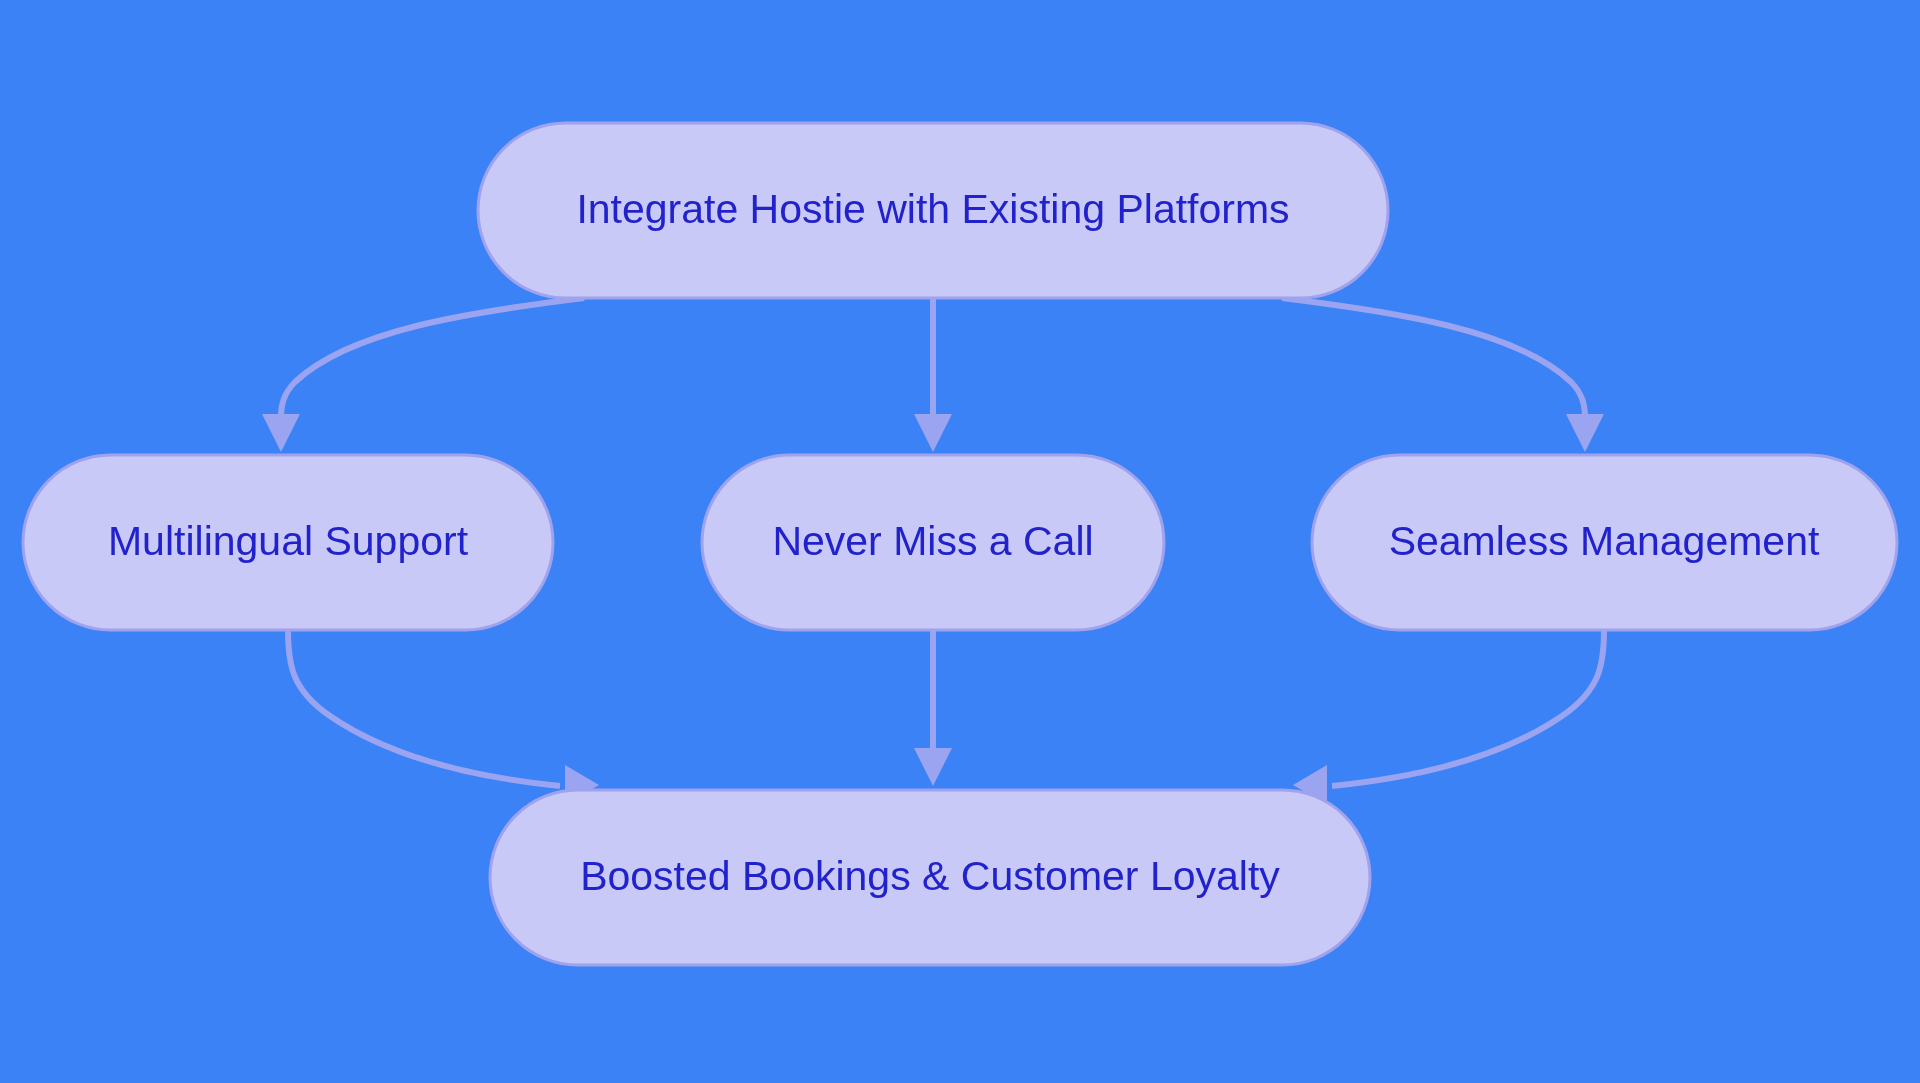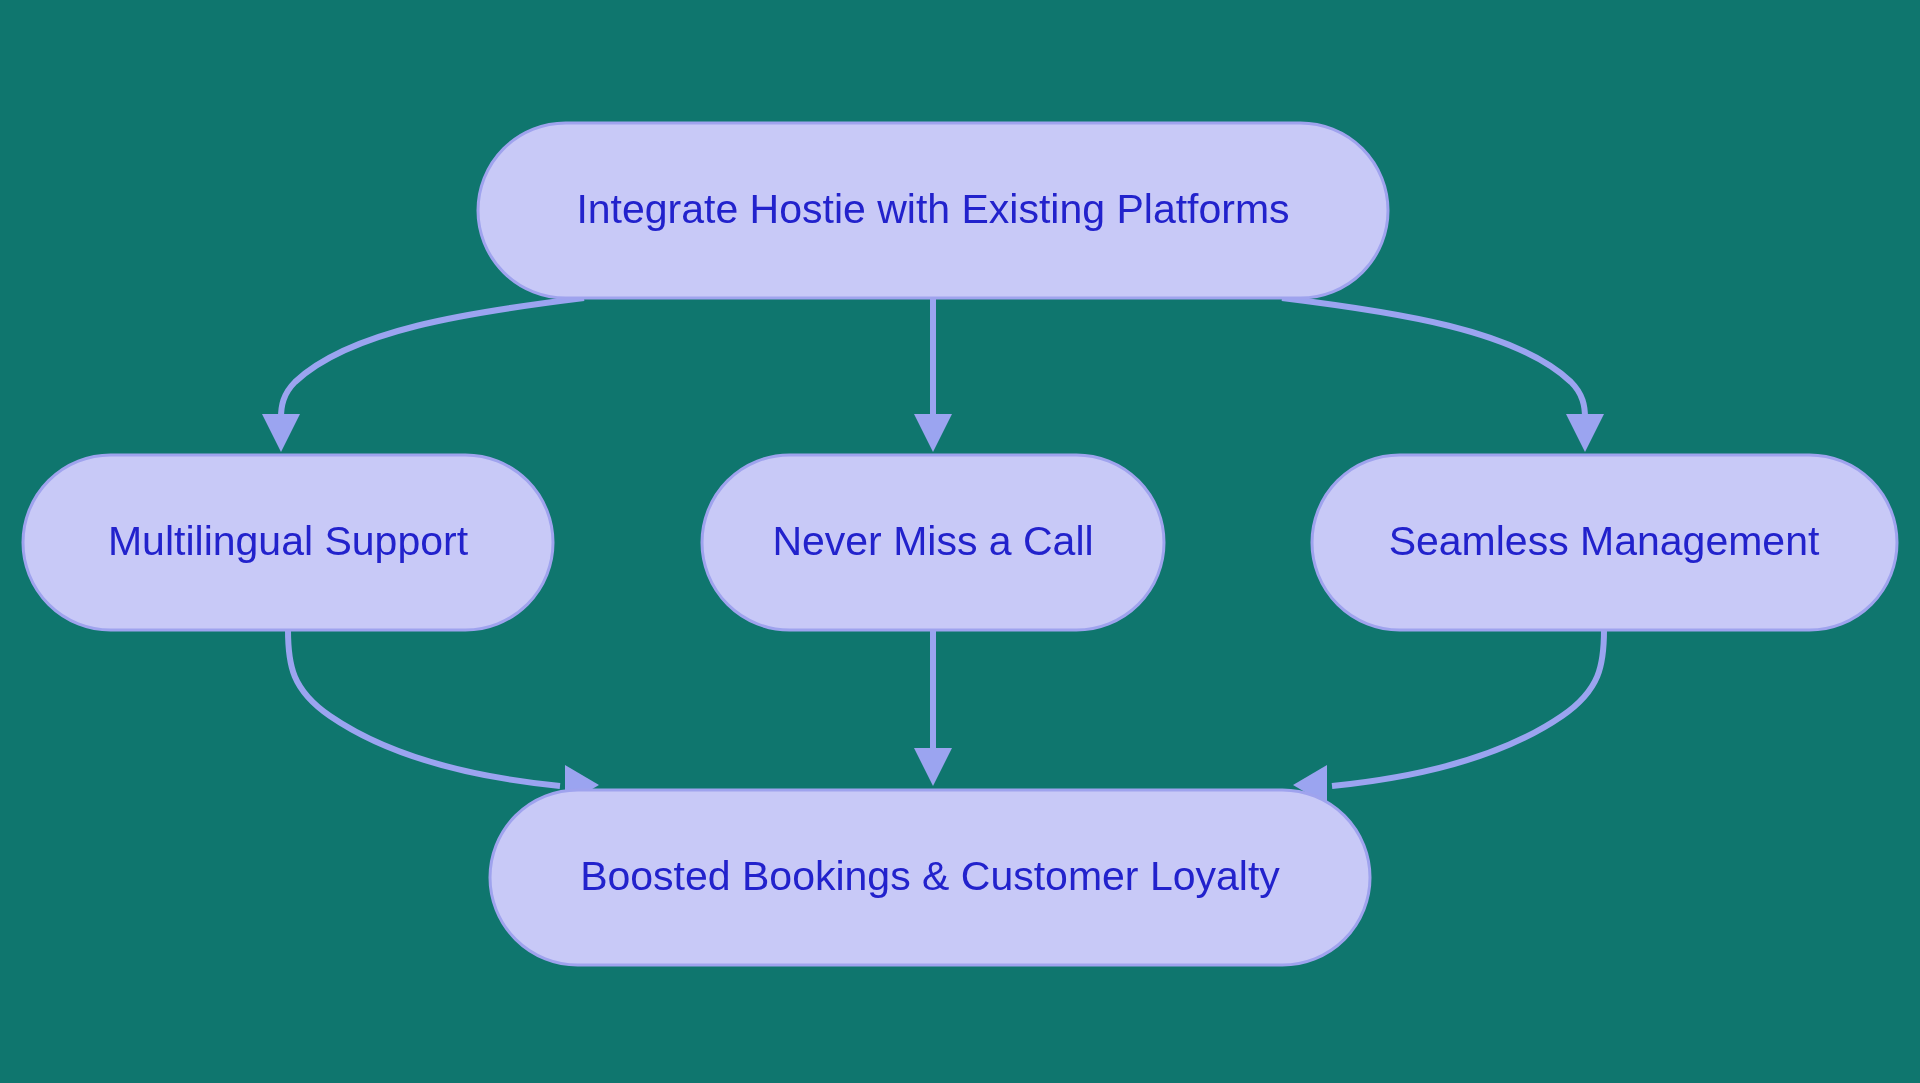--- a/index.html
+++ b/index.html
@@ -11,21 +11,21 @@
   body {
     width: 1920px;
     height: 1083px;
     overflow: hidden;
     font-family: "Liberation Sans", sans-serif;
   }
   #flow-root {
     position: relative;
     width: 1920px;
     height: 1083px;
-    background: #0f766e;
+    background: #3b82f6;
   }
   svg#flow-svg {
     position: absolute;
     left: 0;
     top: 0;
     width: 1920px;
     height: 1083px;
     display: block;
   }
   .node-shape {

